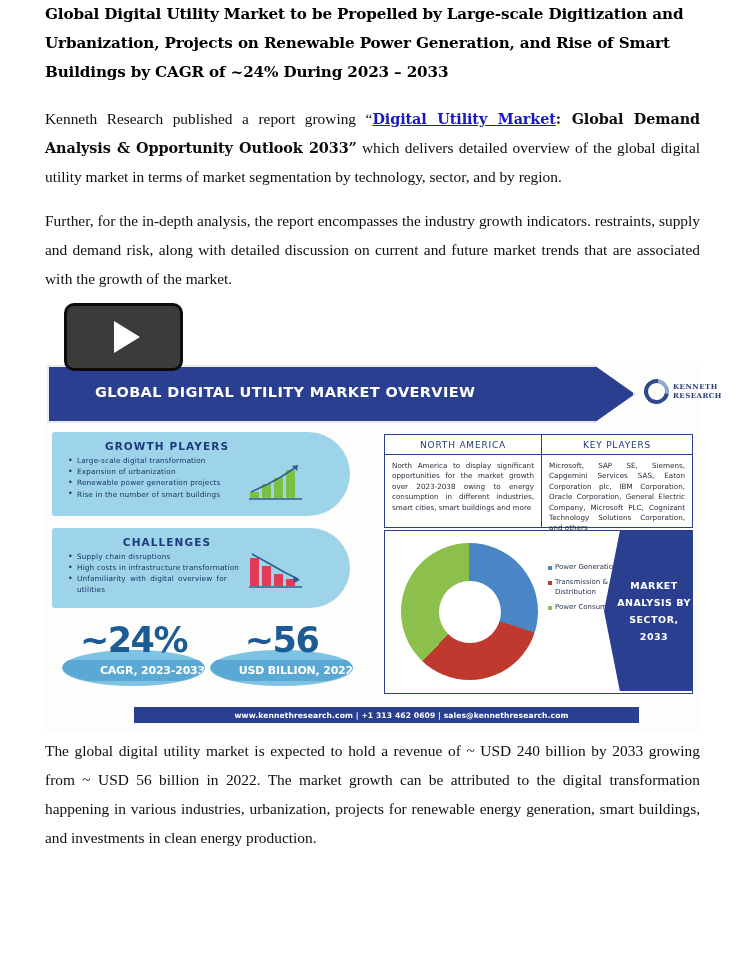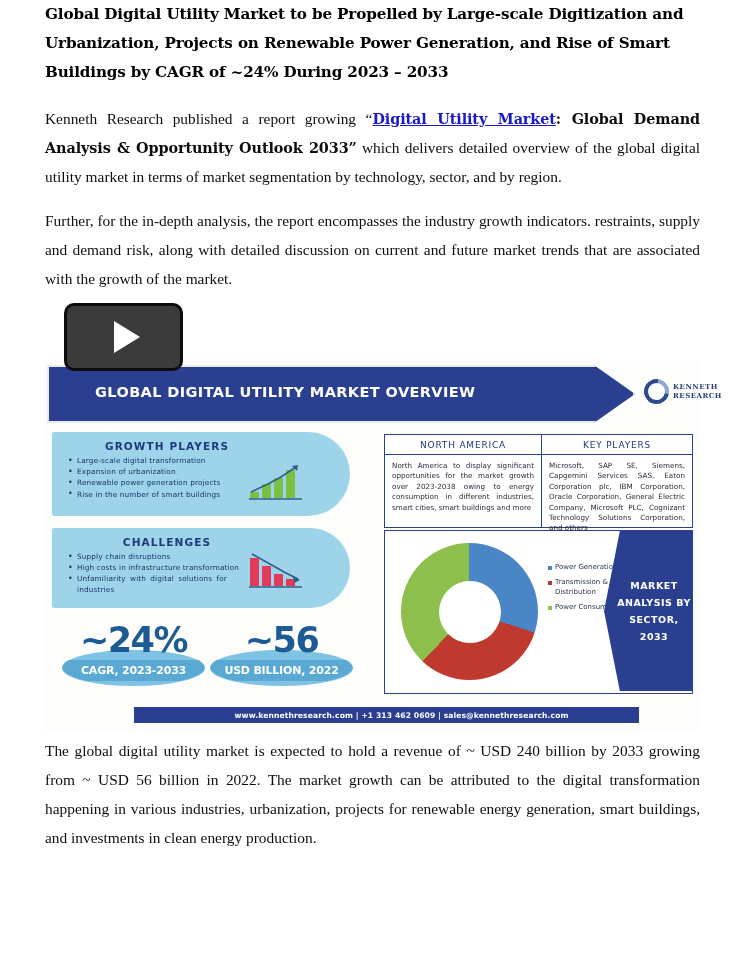--- a/index.html
+++ b/index.html
@@ -136,21 +136,21 @@
     position:absolute;
     width:143px;height:62px;
   }
   .disc-ellipse{
     position:absolute;left:0;bottom:0;width:143px;height:36px;
     background:#7fc3e4;border-radius:50%;
   }
   .disc-band{
     position:absolute;left:0;bottom:5px;width:143px;height:21px;
     background:#5aa9d4;
-    display:flex;align-items:center;justify-content:center;
+    display:flex;align-items:center;justify-content:flex-end;
     -webkit-clip-path:ellipse(71px 18px at 50% 35%);
     clip-path:ellipse(71px 18px at 50% 35%);
   }
   .disc-band span{
     font-family:"DejaVu Sans", sans-serif;font-weight:bold;
     font-size:11px;color:#ffffff;letter-spacing:-0.2px;
   }
   .disc-num{
     position:absolute;left:0;top:-4px;width:143px;text-align:center;
     font-family:"DejaVu Sans", sans-serif;font-weight:bold;
@@ -276,21 +276,21 @@
         <path d="M3 30 L20 22 L33 15 L48 5" stroke="#2e5e8c" stroke-width="1.6" fill="none"></path>
         <path d="M44 4 L50 3 L49 9 Z" fill="#2e5e8c"></path>
       </svg>
     </div>
 
     <div class="pod" style="top:166px;width:298px;height:80px;">
       <div class="pod-title" style="width:230px;">CHALLENGES</div>
       <ul>
         <li>Supply chain disruptions</li>
         <li>High costs in infrastructure transformation</li>
-        <li class="justify">Unfamiliarity with digital solutions for industries</li>
+        <li class="justify">Unfamiliarity with digital overview for utilities</li>
       </ul>
       <svg class="mini-chart" style="bottom:18px;" viewBox="0 0 58 40">
         <rect x="2" y="8" width="9" height="28" fill="#e23b5a"></rect>
         <rect x="14" y="16" width="9" height="20" fill="#e23b5a"></rect>
         <rect x="26" y="24" width="9" height="12" fill="#e23b5a"></rect>
         <rect x="38" y="29" width="9" height="7" fill="#e23b5a"></rect>
         <line x1="1" y1="37" x2="54" y2="37" stroke="#2e5e8c" stroke-width="1.4"></line>
         <path d="M4 4 L22 14 L36 22 L50 29" stroke="#2e5e8c" stroke-width="1.6" fill="none"></path>
         <path d="M45 26 L52 30 L46 33 Z" fill="#2e5e8c"></path>
       </svg>

